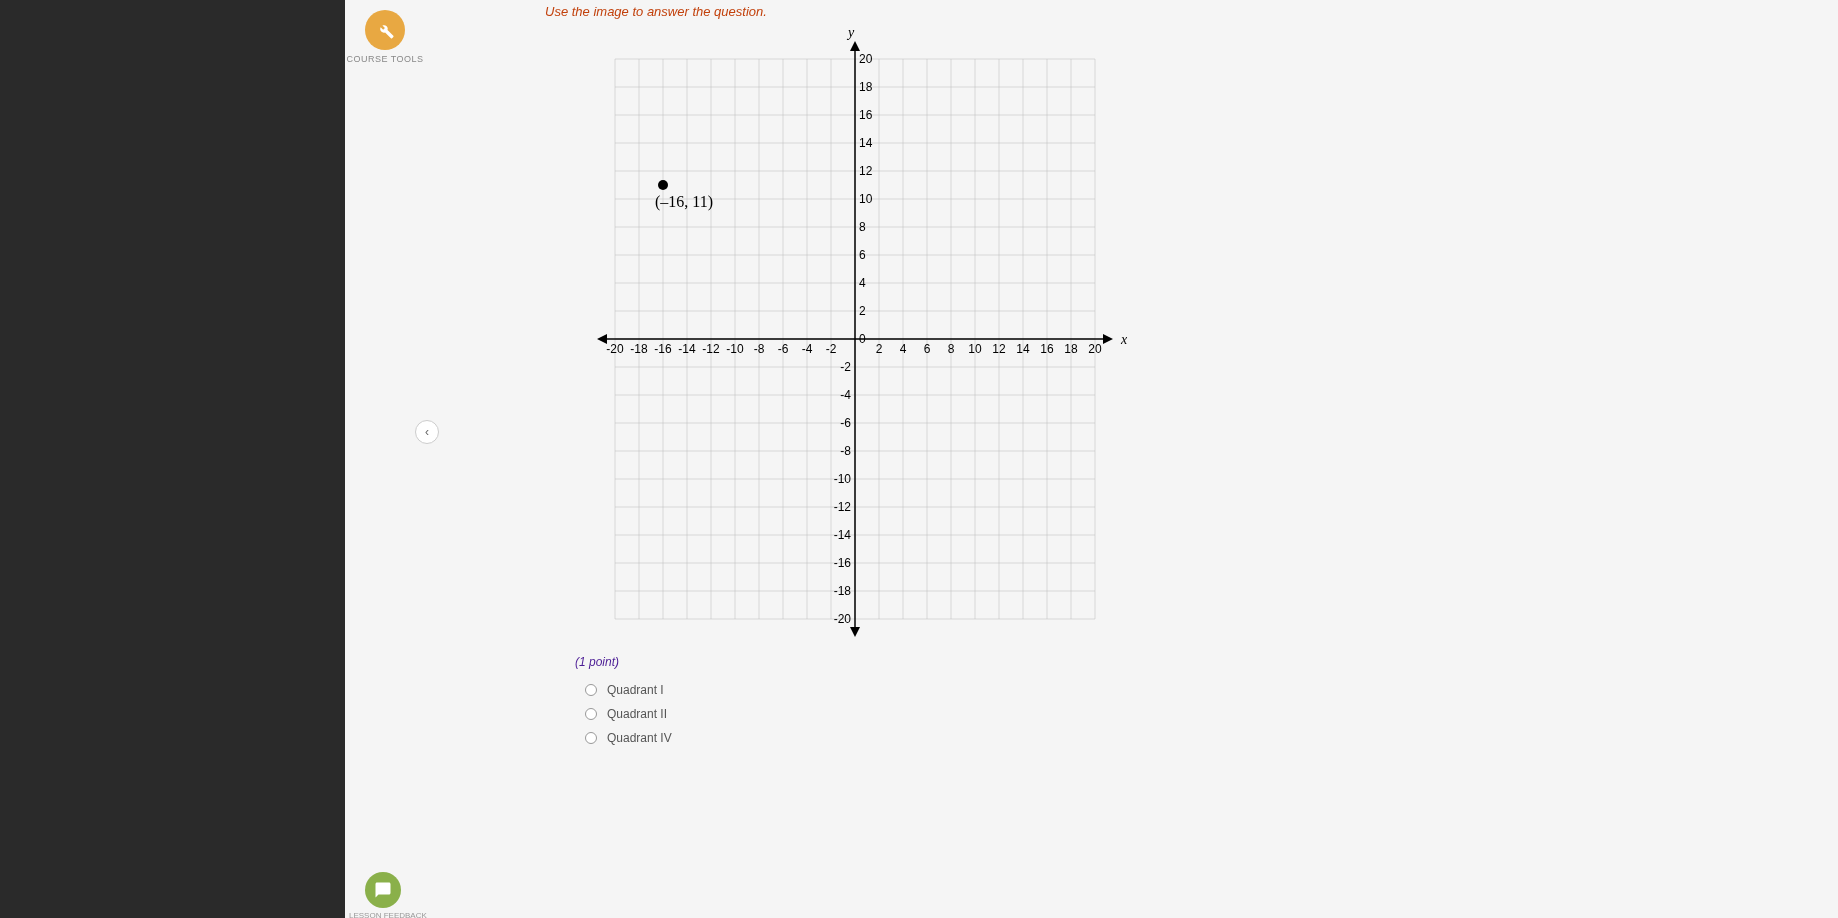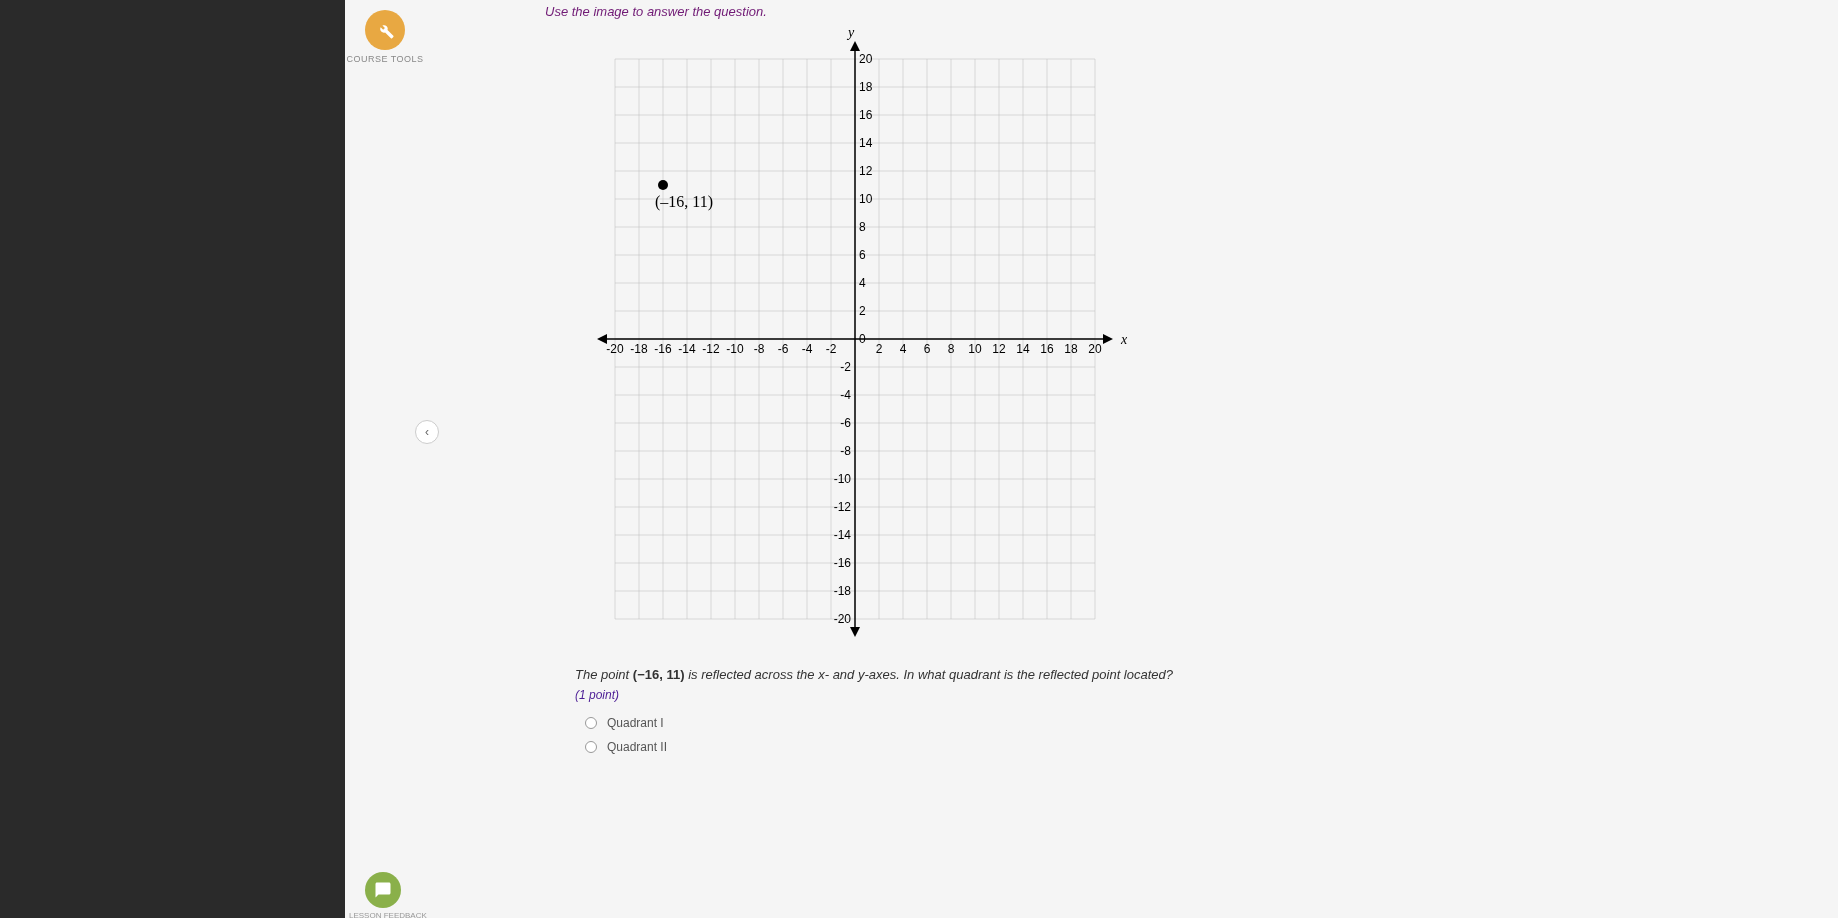--- a/index.html
+++ b/index.html
@@ -84,21 +84,21 @@
       color: #999;
     }
     .content {
       flex: 1;
       padding: 0 20px 20px 120px;
       overflow: visible;
     }
     .instruction {
       font-style: italic;
       font-size: 13px;
-      color: #701a75;
+      color: #c2410c;
       padding: 4px 0 10px 0;
     }
     .chart-wrap {
       display: flex;
       justify-content: flex-start;
       padding-left: 30px;
     }
     .question-row {
       margin-top: 18px;
       font-size: 13px;
@@ -266,31 +266,32 @@
           <text x="284" y="90" class="tick-label" text-anchor="start">16</text>
           <text x="284" y="62" class="tick-label" text-anchor="start">18</text>
           <text x="284" y="34" class="tick-label" text-anchor="start">20</text>
           <text x="546" y="315" class="axis-name">x</text>
           <text x="276" y="8" class="axis-name" text-anchor="middle">y</text>
           <circle cx="88" cy="156" r="5" class="point-dot"></circle>
           <text x="80" y="178" class="point-label" text-anchor="start">(–16, 11)</text>
         </svg>
     </div>
 
-    <div class="question-row">
-      <span>The point </span><span class="coord">(−16, 11)</span><span> is reflected across the </span><span class="var">x</span><span>- and </span><span class="var">y</span><span>-axes. In what quadrant is the reflected point located?</span>
-    </div>
 
     <div class="points">(1 point)</div>
 
     <div class="options" id="options">
         <div class="option">
           <div class="radio"></div>
           <span>Quadrant I</span>
         </div>
         <div class="option">
           <div class="radio"></div>
           <span>Quadrant II</span>
         </div>
+        <div class="option">
+          <div class="radio"></div>
+          <span>Quadrant IV</span>
+        </div>
       </div>
 
   </div>
 </div>
 
 </body></html>

